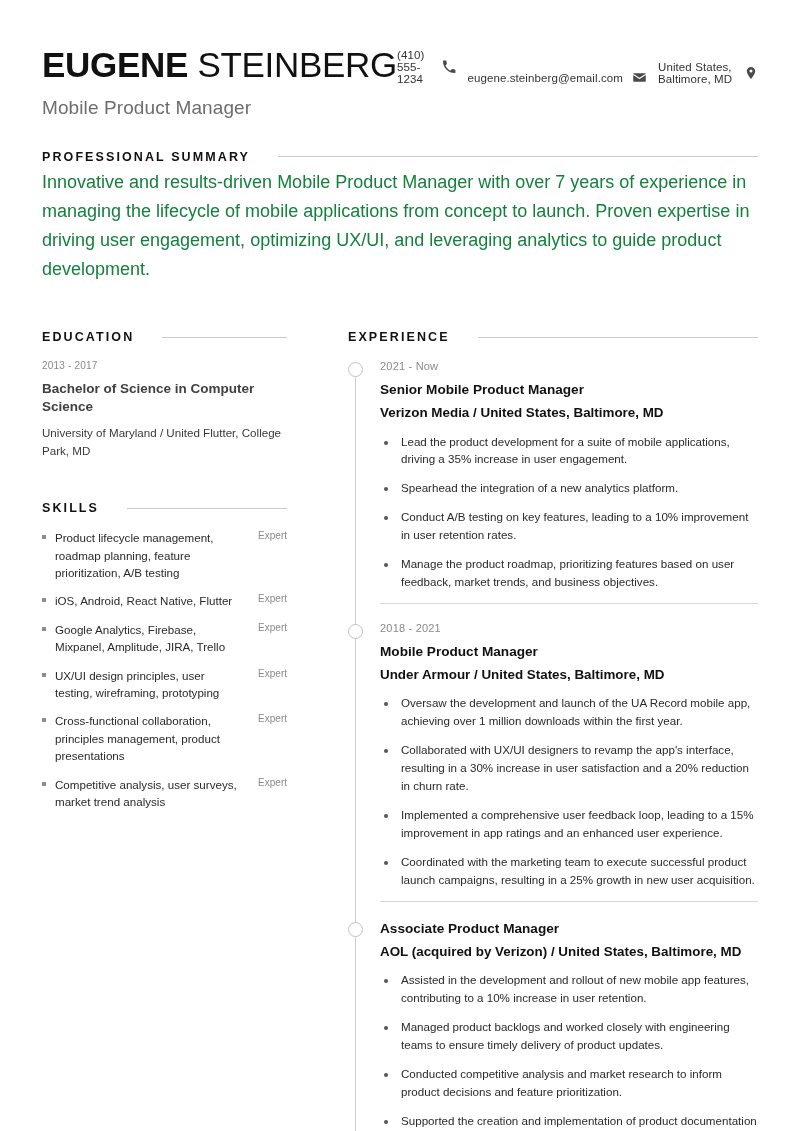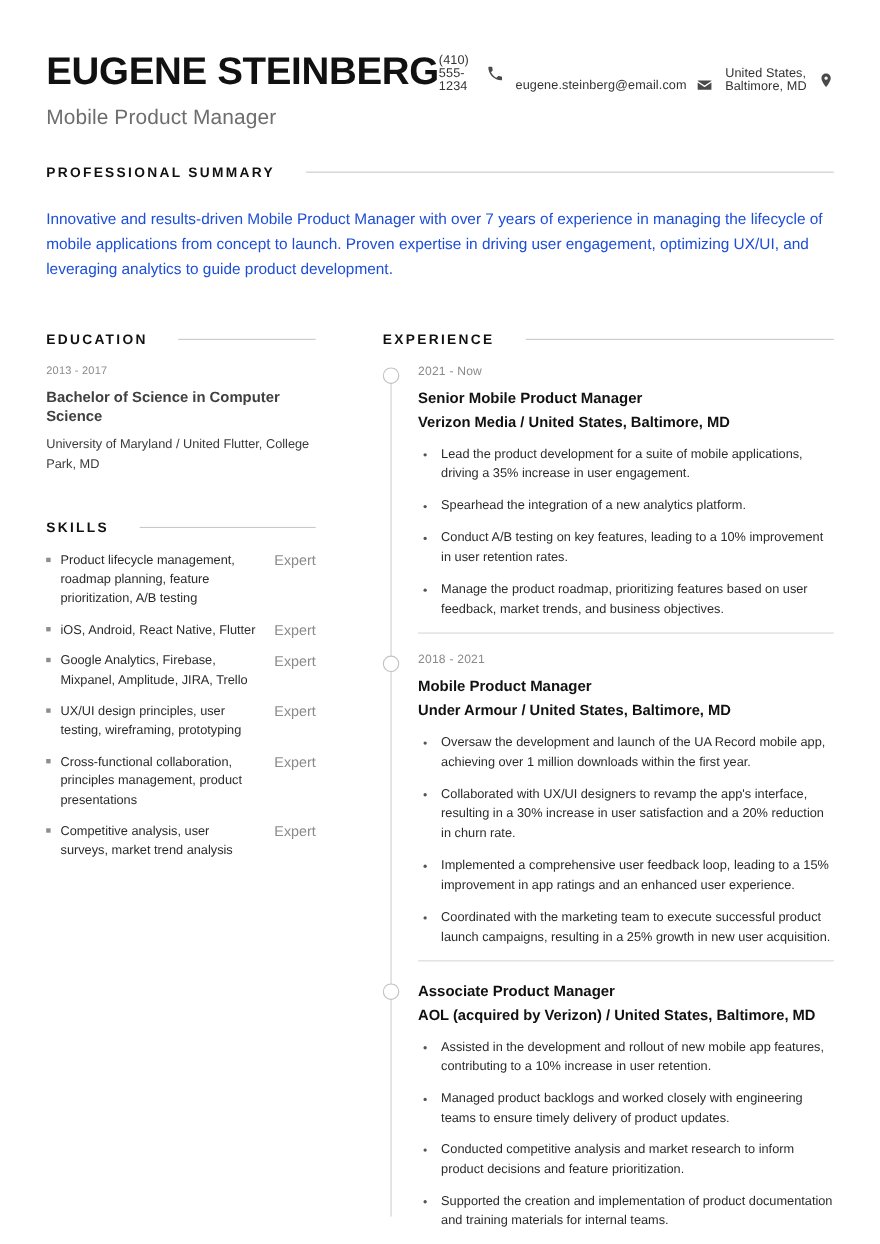--- a/index.html
+++ b/index.html
@@ -35,21 +35,21 @@
   .name-block { padding-top: 2px; }
 
   .name {
     font-size: 35px;
     line-height: 1.08;
     letter-spacing: -0.3px;
     color: #111111;
     white-space: nowrap;
   }
   .name .first { font-weight: 700; }
-  .name .last { font-weight: 700; margin-top: 28px; }
+  .name .last { font-weight: 400; margin-top: 28px; }
 
   .job-title {
     margin-top: 13px;
     font-size: 19px;
     font-weight: 400;
     color: #6d6d6d;
     letter-spacing: 0.1px;
   }
 
   .contact {
@@ -95,24 +95,24 @@
   }
   .section-head .rule {
     flex: 1 1 auto;
     height: 1px;
     background: #c9c9c9;
   }
 
   
   .summary-section { margin-top: 31px; }
   .summary-text {
-    margin-top: 24px;
-    font-size: 14px;
+    margin-top: 4px;
+    font-size: 18px;
     line-height: 1.62;
-    color: #1d4ed8;
+    color: #15803d;
     max-width: 720px;
   }
 
   
   .columns {
     display: flex;
     margin-top: 46px;
     align-items: flex-start;
   }
   .col-left {
@@ -161,21 +161,21 @@
   }
   .skill-name {
     flex: 1 1 auto;
     font-size: 11.6px;
     line-height: 1.5;
     color: #2a2a2a;
     padding-right: 6px;
   }
   .skill-level {
     flex: 0 0 auto;
-    font-size: 13px;
+    font-size: 10px;
     color: #8a8a8a;
     white-space: nowrap;
     padding-top: 1px;
   }
 
   
   .exp-list {
     position: relative;
     margin-top: 16px;
   }

